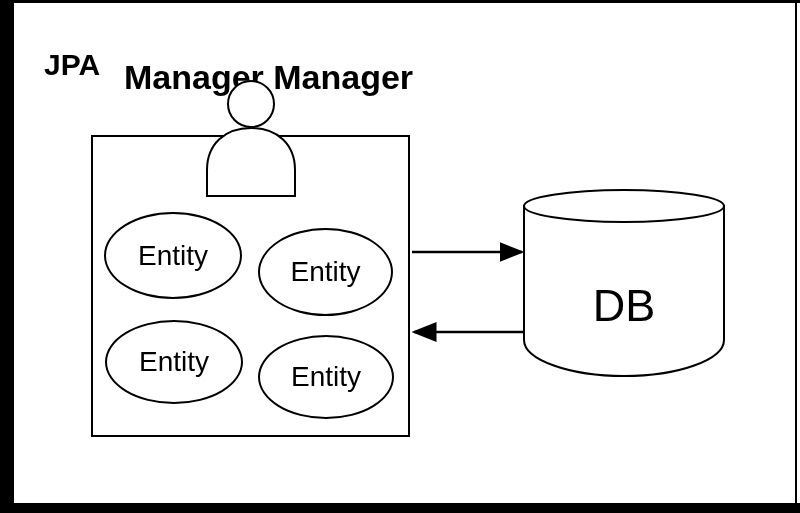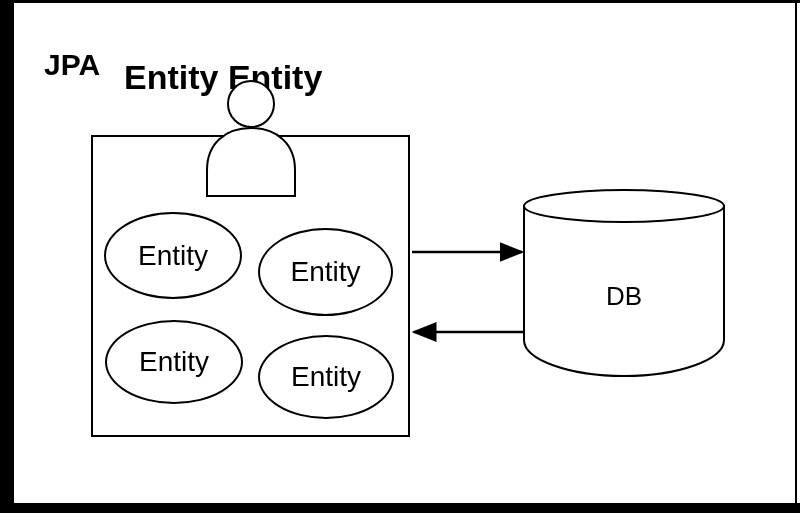--- a/index.html
+++ b/index.html
@@ -100,21 +100,21 @@
     width: 204px;
     height: 192px;
   }
   #db-label {
     position: absolute;
     left: 522px;
     top: 283px;
     width: 204px;
     text-align: center;
     color: #000000;
-    font-size: 26px;
+    font-size: 45px;
     font-weight: normal;
     line-height: 1;
   }
   .arrow-layer {
     position: absolute;
     left: 0; top: 0;
     width: 800px; height: 513px;
     pointer-events: none;
   }
 </style>
@@ -123,21 +123,21 @@
 
 <div id="canvas">
 
   <div class="frame-left"></div>
   <div class="frame-top"></div>
   <div class="frame-right"></div>
   <div class="frame-bottom"></div>
 
   <div class="label" id="label-jpa">JPA</div>
 
-  <div class="label" id="label-entity-manager">Entity Entity</div>
+  <div class="label" id="label-entity-manager">Manager Manager</div>
 
   <div id="em-box"></div>
 
   <div class="person">
     <svg width="92" height="120" viewBox="0 0 92 120" xmlns="http://www.w3.org/2000/svg">
       <circle cx="46" cy="26" r="23" fill="#ffffff" stroke="#000000" stroke-width="2"></circle>
       <path d="M 2 118 L 2 92 C 2 66 20 50 46 50 C 72 50 90 66 90 92 L 90 118 Z" fill="#ffffff" stroke="#000000" stroke-width="2"></path>
     </svg>
   </div>
 

